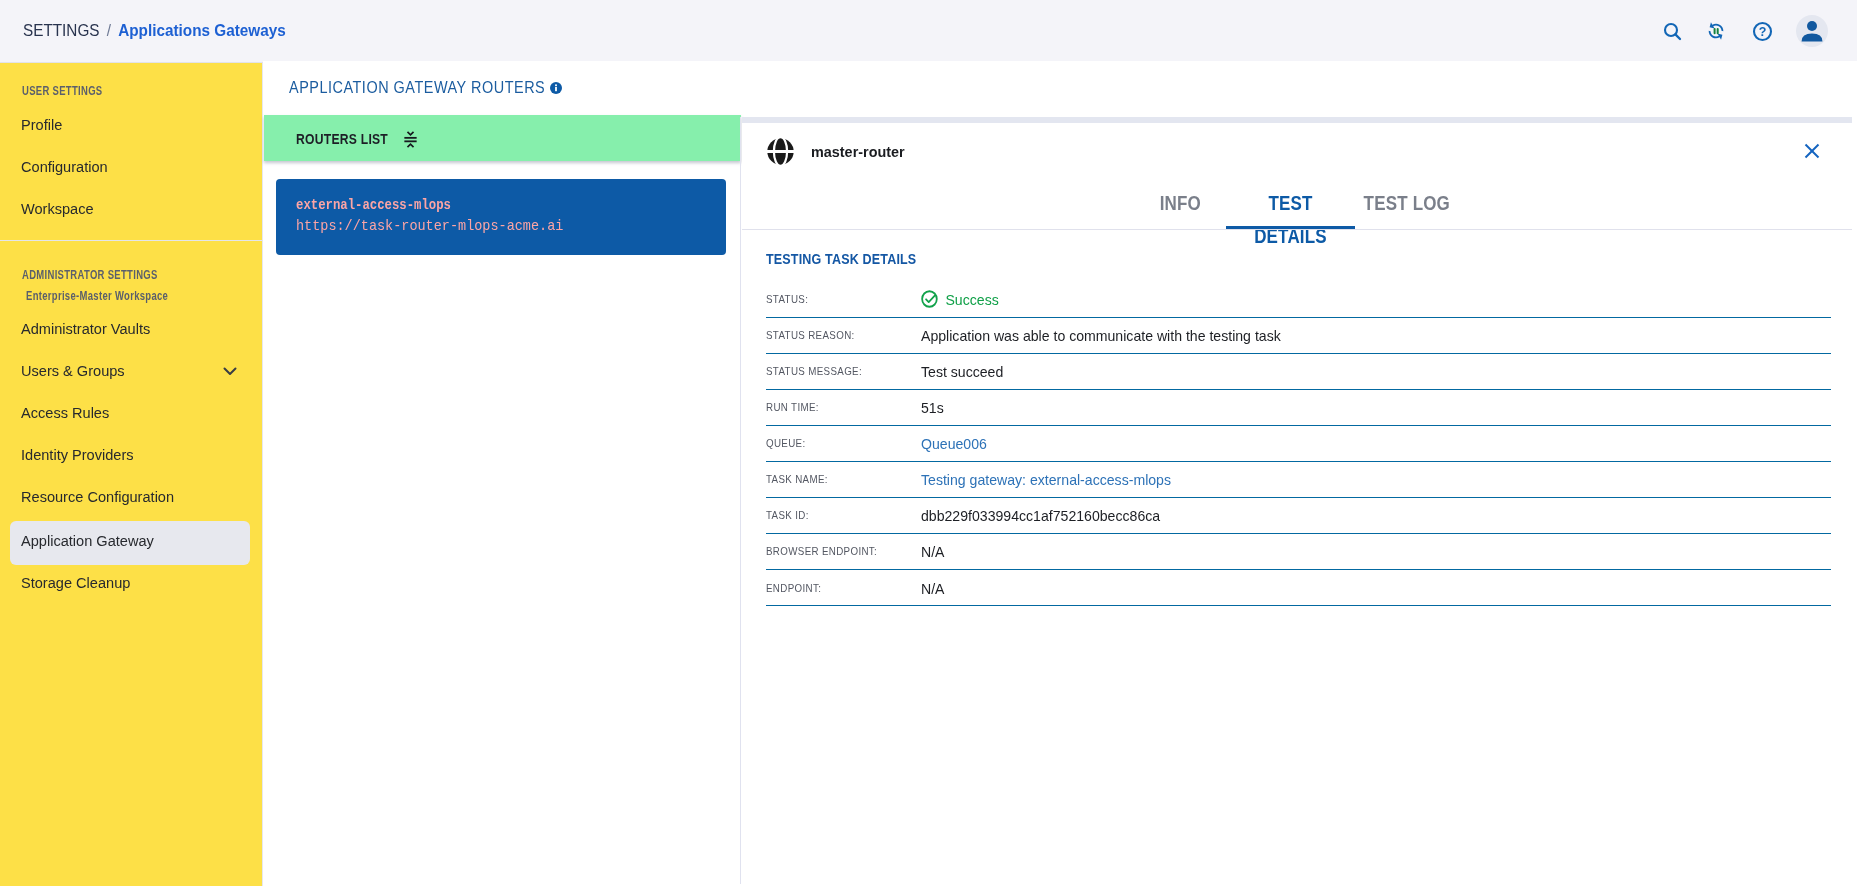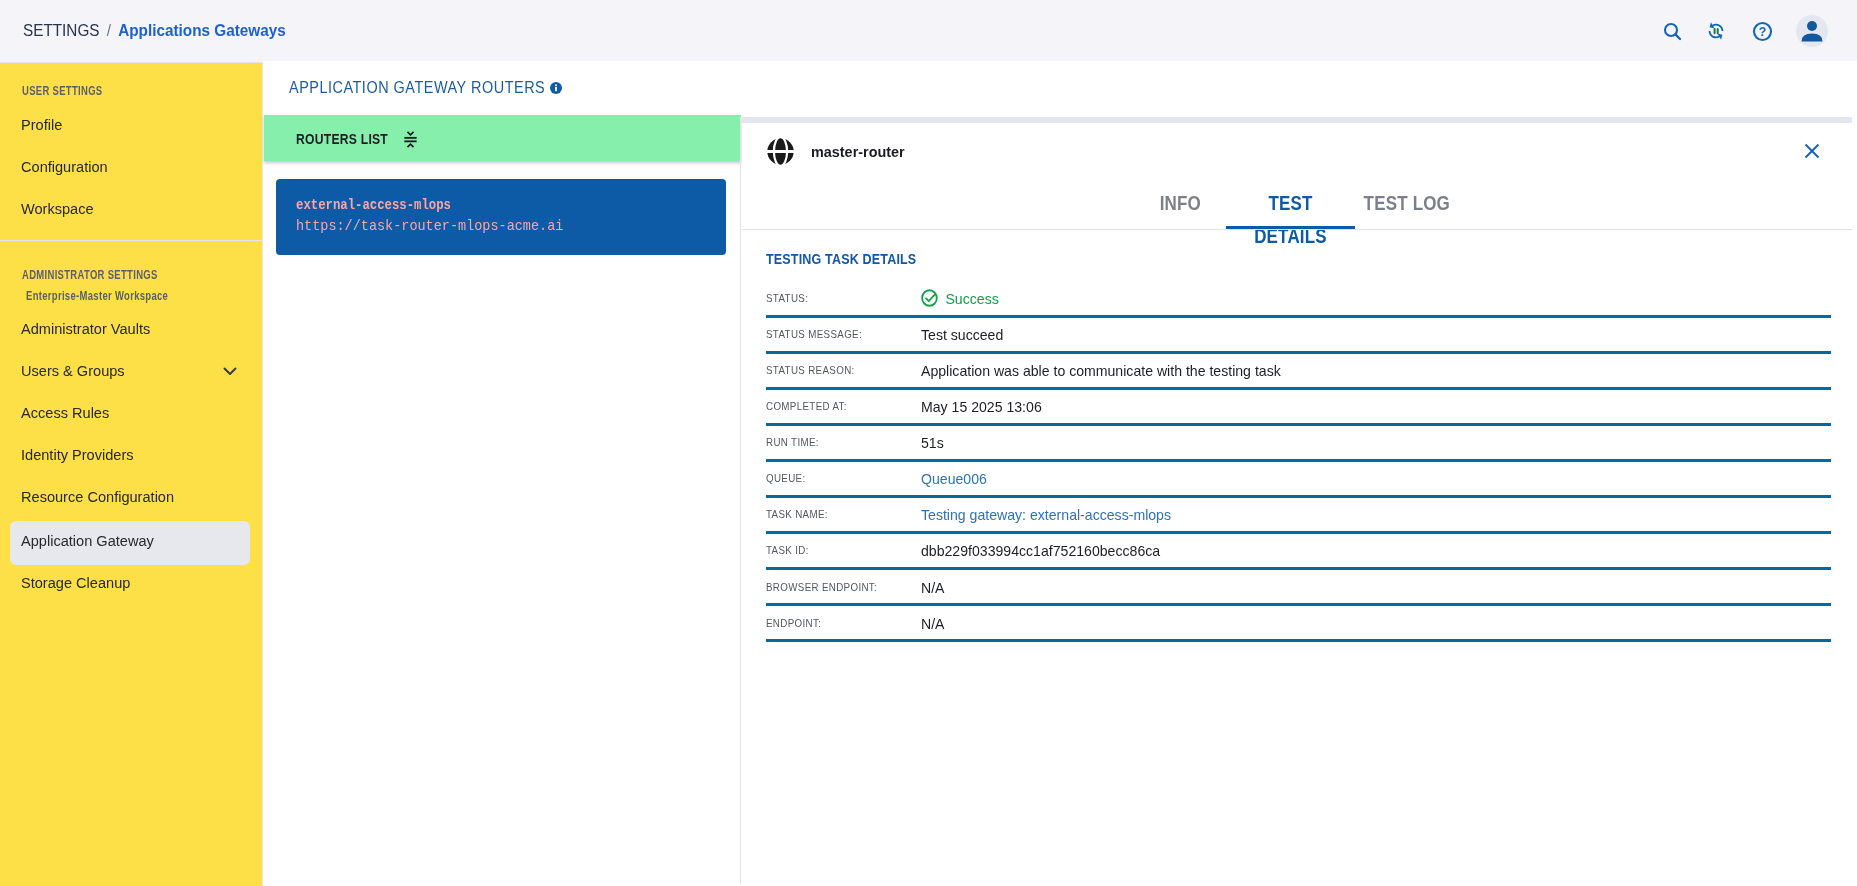--- a/index.html
+++ b/index.html
@@ -38,21 +38,21 @@
   #dtitle { position:absolute; left:69px; top:26px; font-size:15px; font-weight:700; color:#1a1c20; line-height:17px; transform:scaleX(0.96); transform-origin:left center; }
   #dclose { position:absolute; left:1062px; top:26px; width:16px; height:16px; }
   #tabline { position:absolute; left:0; top:112px; width:1110px; height:1px; background:#e0e1ec; }
   .tab { position:absolute; top:70px; height:33px; line-height:33px; font-size:20px; font-weight:700; letter-spacing:0.2px; color:#7a7f8a; text-align:center; }
   .tab span { display:inline-block; transform:scaleX(0.85); }
   #tab-active-bar { position:absolute; left:484px; top:109px; width:129px; height:3px; background:#0d5aa6; }
   #sect-title { position:absolute; left:24px; top:133px; font-size:15px; font-weight:700; color:#1457a4; letter-spacing:0.2px; line-height:17px; transform:scaleX(0.835); transform-origin:left center; }
 
   
   #rows { position:absolute; left:23.5px; top:164.5px; width:1065px; }
-  .row { position:relative; height:36.07px; border-bottom:3px solid #0369a1; }
+  .row { position:relative; height:36.07px; border-bottom:1px solid #0369a1; }
   .row .lab { position:absolute; left:0; top:50%; transform:translateY(-50%) scaleX(0.85); transform-origin:left center; font-size:11.5px; color:#535762; letter-spacing:0.4px; white-space:nowrap; }
   .row .val { position:absolute; left:155px; top:50%; transform:translateY(-50%) scaleX(0.94); transform-origin:left center; font-size:15px; color:#1d1f24; white-space:nowrap; }
   .row .val.link { color:#2d72b7; }
   .row .val.green { color:#10a048; display:flex; align-items:center; }
 </style>
 </head>
 <body>
 <div id="page">
 
   <div class="abs" id="topbar">
@@ -154,30 +154,26 @@
       <div id="rows">
         <div class="row">
             <span class="lab">STATUS:</span>
           <span class="val green">
             <svg width="19" height="19" viewBox="0 0 19 19" style="margin-right:7px;">
               <circle cx="9" cy="9.5" r="7.8" fill="none" stroke="#12a24b" stroke-width="1.9"></circle>
               <polyline points="5.4,9.8 8.2,12.6 14.6,6.2" fill="none" stroke="#12a24b" stroke-width="1.9" stroke-linecap="round" stroke-linejoin="round"></polyline>
             </svg>Success</span>
           </div>
         <div class="row">
+            <span class="lab">STATUS REASON:</span>
+            <span class="val">Application was able to communicate with the testing task</span>
+          </div>
+        <div class="row">
             <span class="lab">STATUS MESSAGE:</span>
             <span class="val">Test succeed</span>
-          </div>
-        <div class="row">
-            <span class="lab">STATUS REASON:</span>
-            <span class="val">Application was able to communicate with the testing task</span>
-          </div>
-        <div class="row">
-            <span class="lab">COMPLETED AT:</span>
-            <span class="val">May 15 2025 13:06</span>
           </div>
         <div class="row">
             <span class="lab">RUN TIME:</span>
             <span class="val">51s</span>
           </div>
         <div class="row">
             <span class="lab">QUEUE:</span>
             <span class="val link">Queue006</span>
           </div>
         <div class="row">

